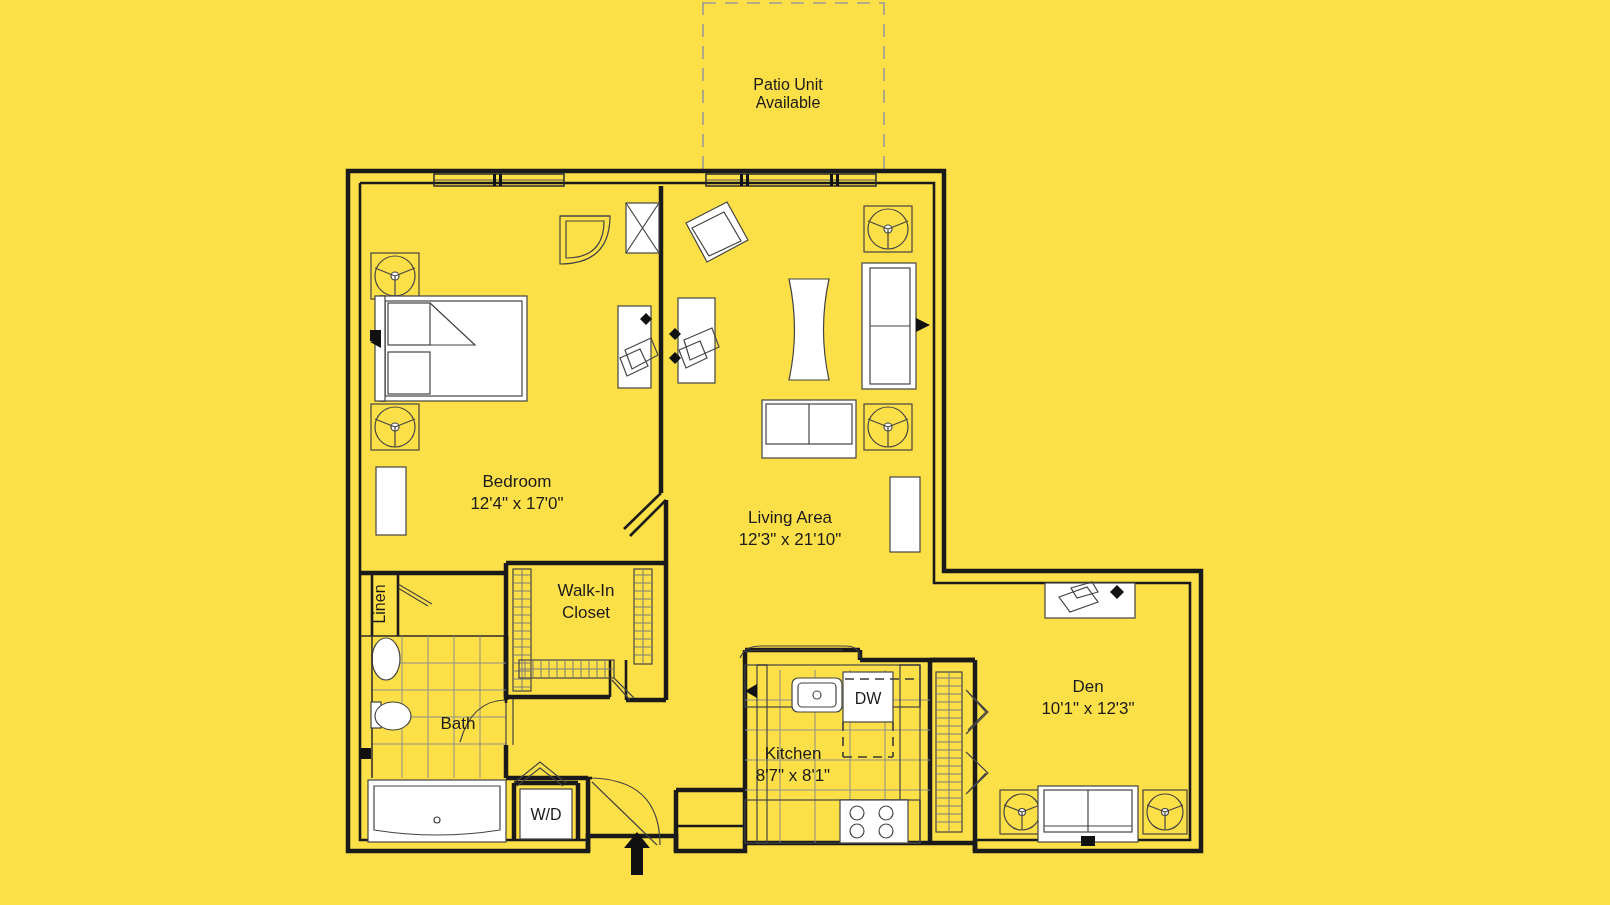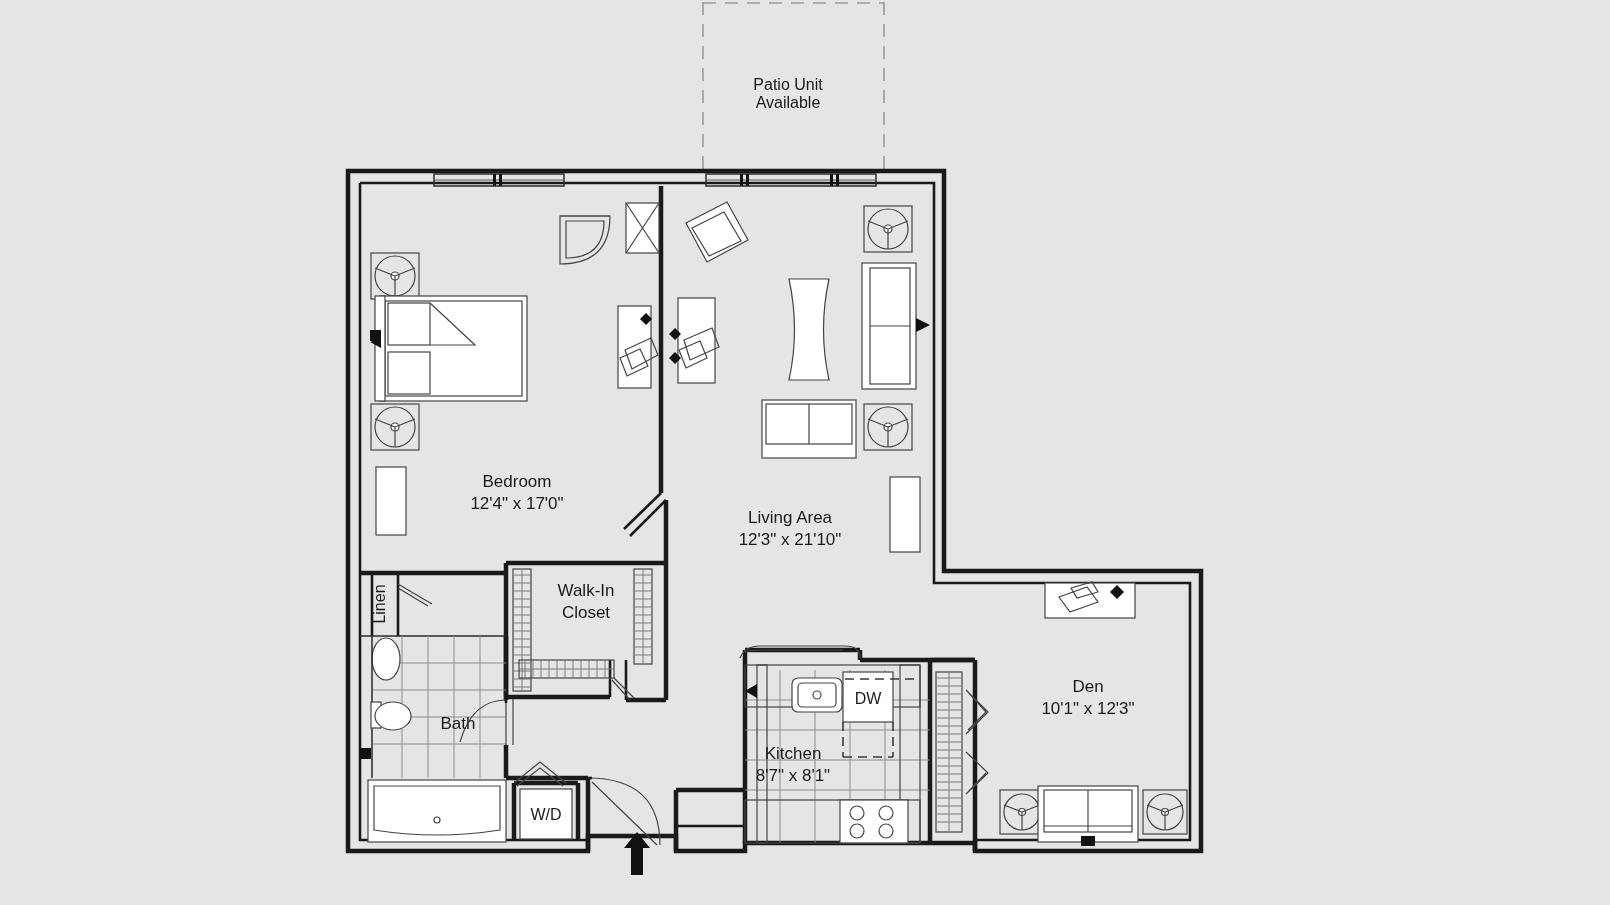--- a/index.html
+++ b/index.html
@@ -10,21 +10,21 @@
   body {
     width: 1610px;
     height: 905px;
     font-family: "Liberation Sans", sans-serif;
     overflow: hidden;
   }
   #floorplan-root {
     position: relative;
     width: 1610px;
     height: 905px;
-    background: #e5e5e5;
+    background: #fde047;
   }
   svg.plan {
     display: block;
     width: 1610px;
     height: 905px;
   }
   .wall-thick { fill: none; stroke: #1a1a1a; stroke-width: 4.5; stroke-linejoin: miter; }
   .wall-med   { fill: none; stroke: #1a1a1a; stroke-width: 2.6; stroke-linejoin: miter; }
   .wall-thin  { fill: none; stroke: #2a2a2a; stroke-width: 1.5; }
   .line-fine  { fill: none; stroke: #555; stroke-width: 1; }

